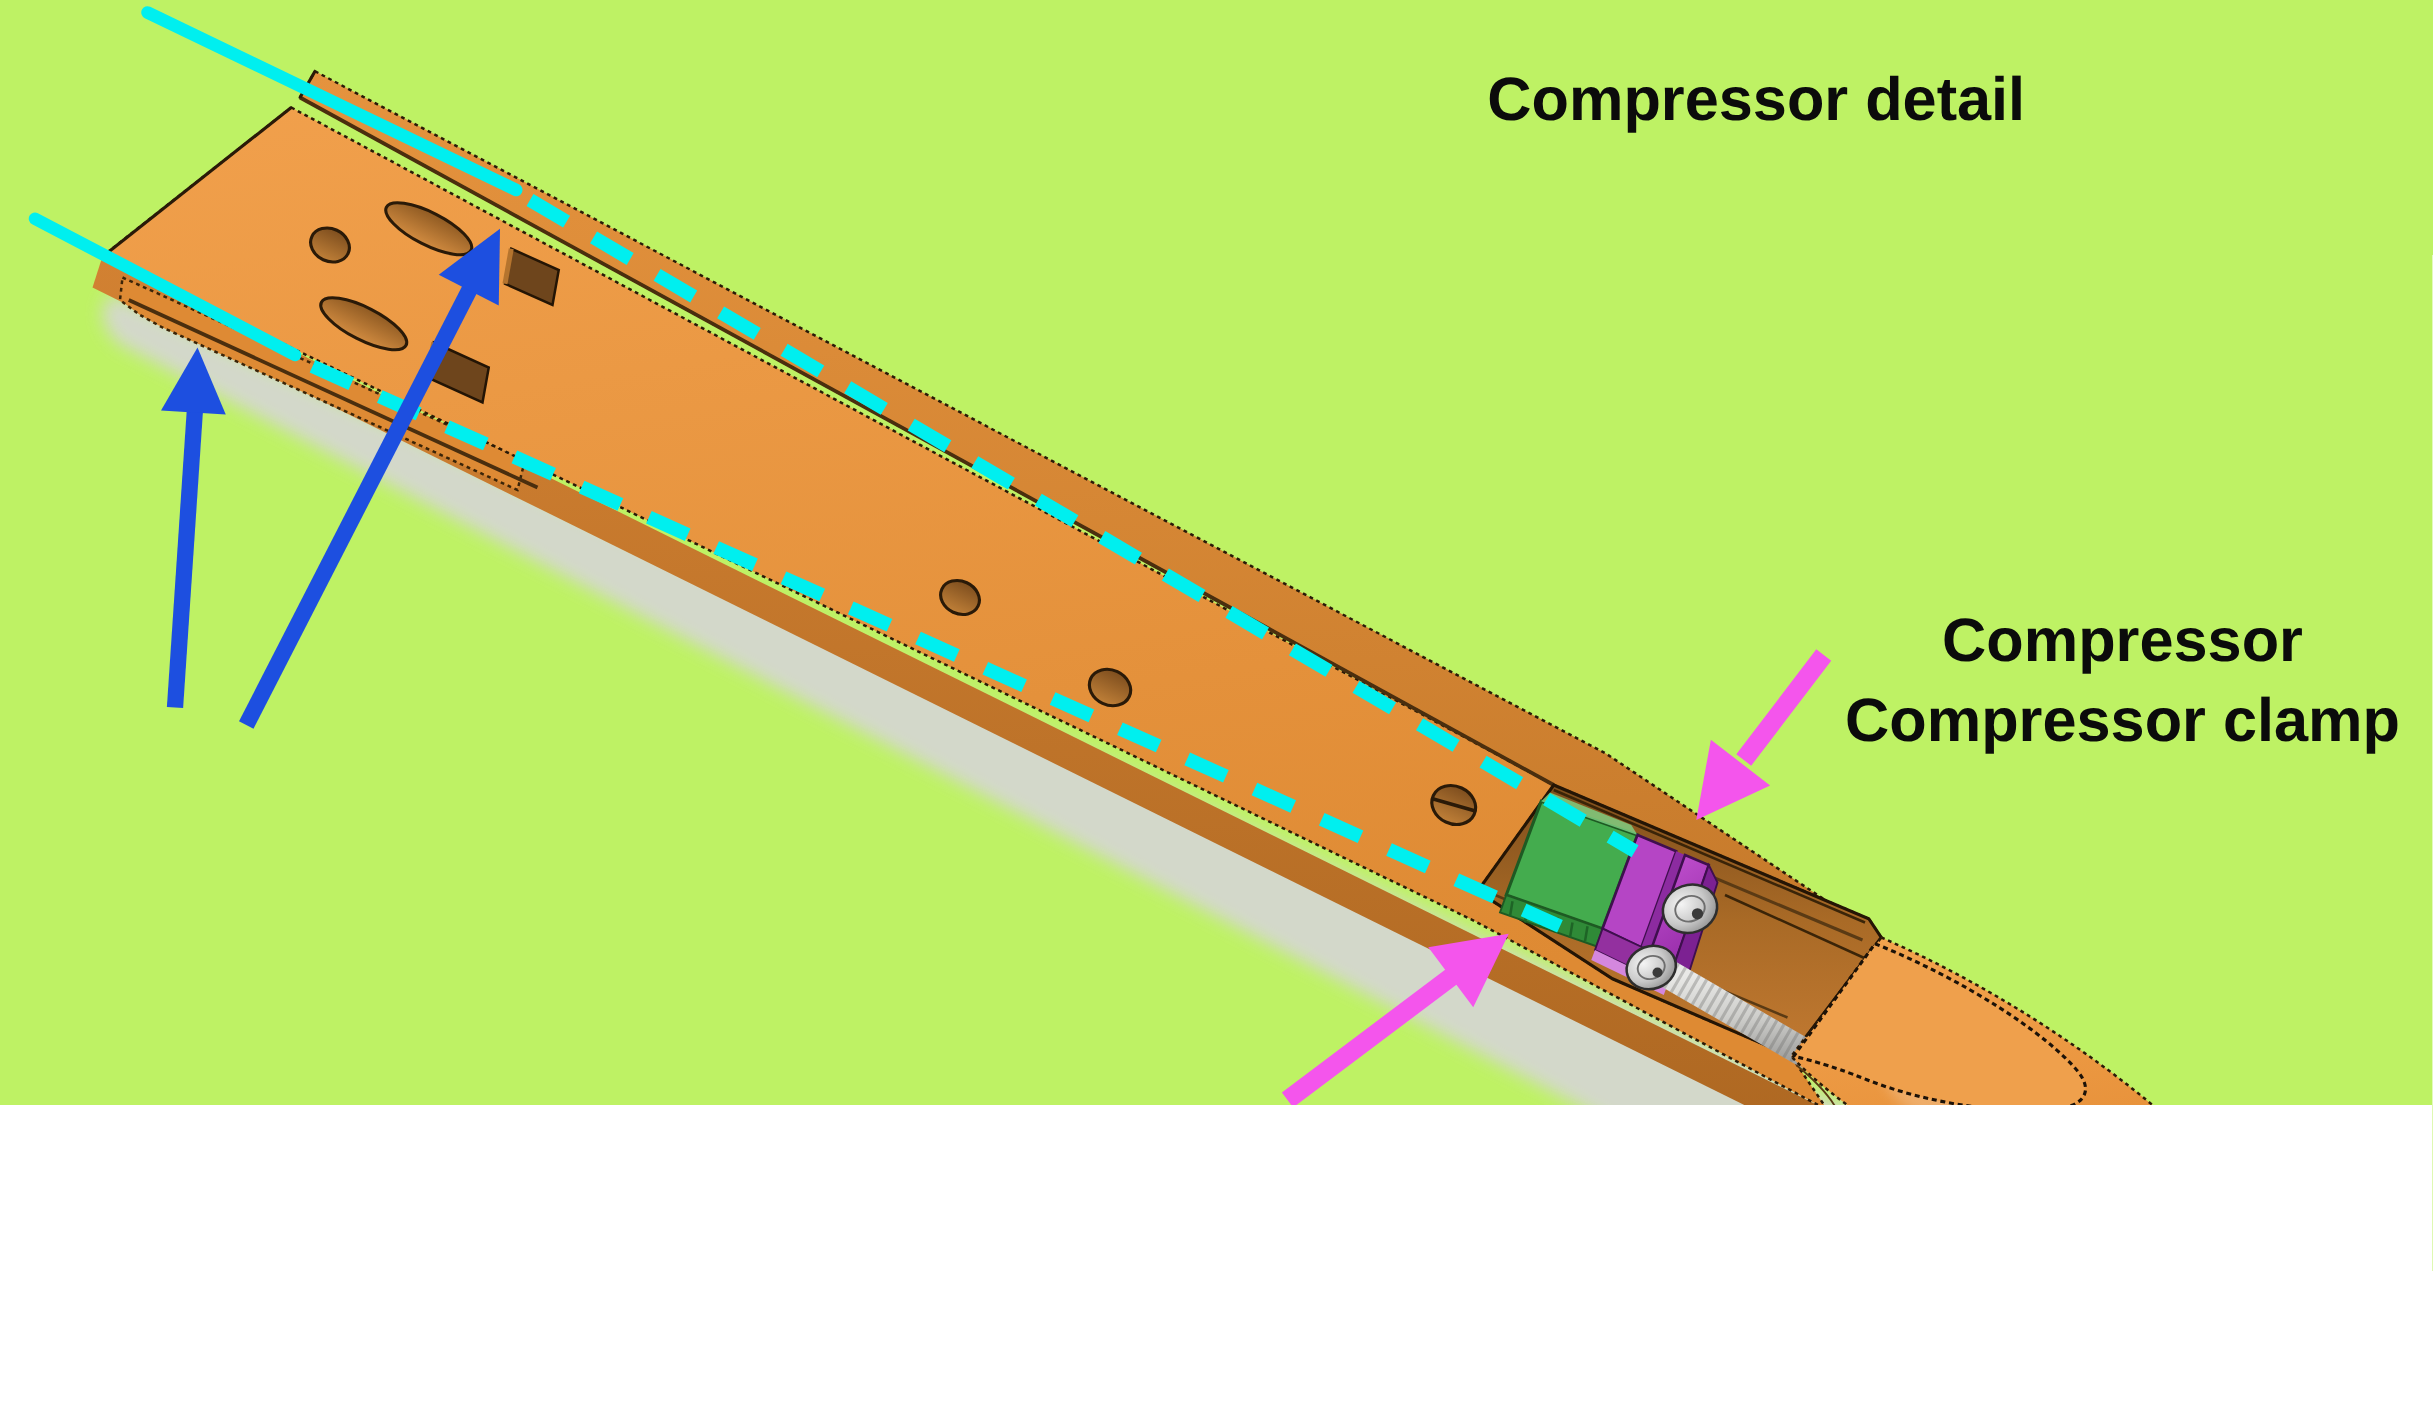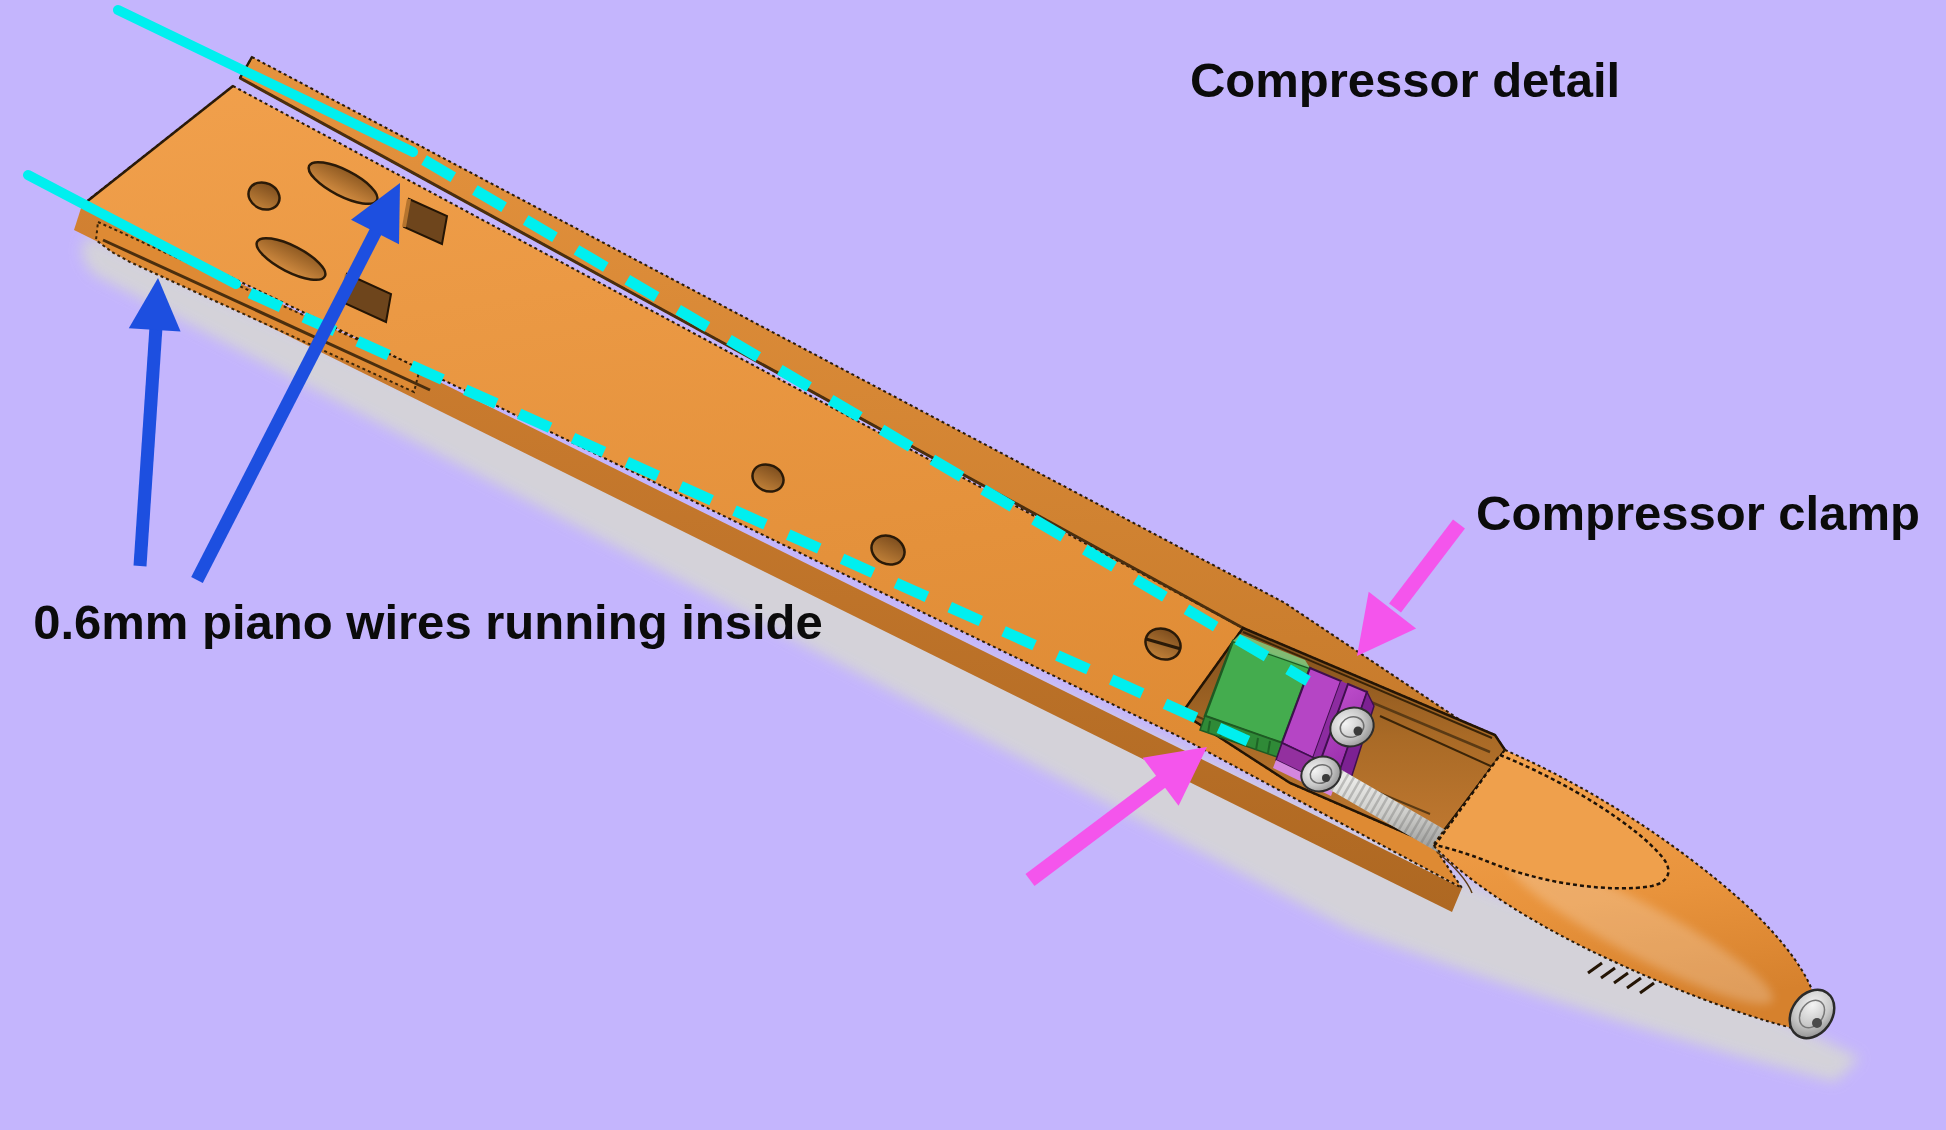--- a/index.html
+++ b/index.html
@@ -1,16 +1,16 @@
 <!DOCTYPE html>
 <html><head>
 <meta charset="utf-8">
 <style>
   html,body{margin:0;padding:0;background:#ffffff;}
-  #stage{position:relative;width:1946px;height:1130px;background:#c4b5fd;overflow:hidden;
+  #stage{position:relative;width:1946px;height:884px;background:#bef264;overflow:hidden;
          font-family:"Liberation Sans",sans-serif;}
   #scene{position:absolute;left:0;top:0;}
   .lbl{position:absolute;font-family:"Liberation Sans",sans-serif;font-weight:700;
        font-size:49px;color:#0b0b0b;text-align:center;}
   .lbl .ln{white-space:nowrap;}
   .lh142 .ln{line-height:1.42;}
   .lh130 .ln{line-height:1.30;}
   .single{white-space:nowrap;line-height:1.1;}
 </style>
 </head>
@@ -210,22 +210,22 @@
   </g>
   <g>
     <line x1="1030" y1="880" x2="1163" y2="780" stroke="#F455EC" stroke-width="15"></line>
     <polygon points="1207,747 1178.6,805.8 1142.6,757.8" fill="#F455EC"></polygon>
   </g>
 </svg>
 
 <div class="lbl single" style="left:1170px;top:54px;width:470px">Compressor detail</div>
 
 <div class="lbl lh142" style="left:18px;top:588px;width:820px">
-  <div class="ln">0.6mm piano wires running inside</div>
 </div>
 
 <div class="lbl lh130" style="left:1452px;top:482px;width:492px">
+  <div class="ln">Compressor</div>
   <div class="ln">Compressor clamp</div>
 </div>
 
 
 
 </div>
 
 </body></html>

